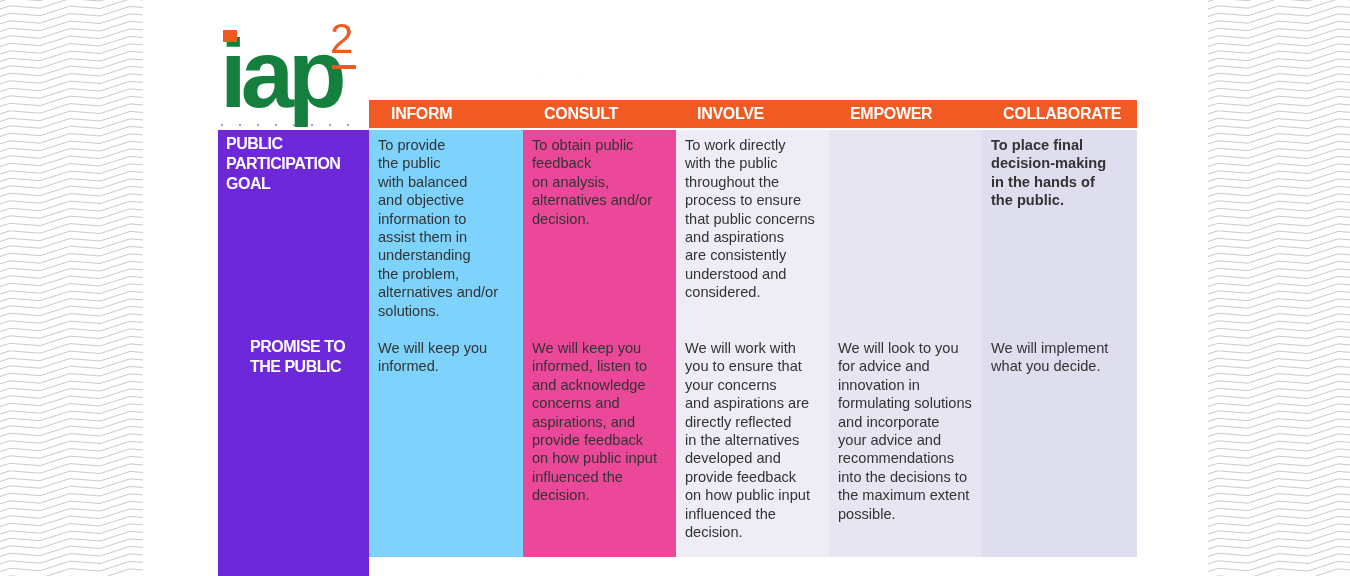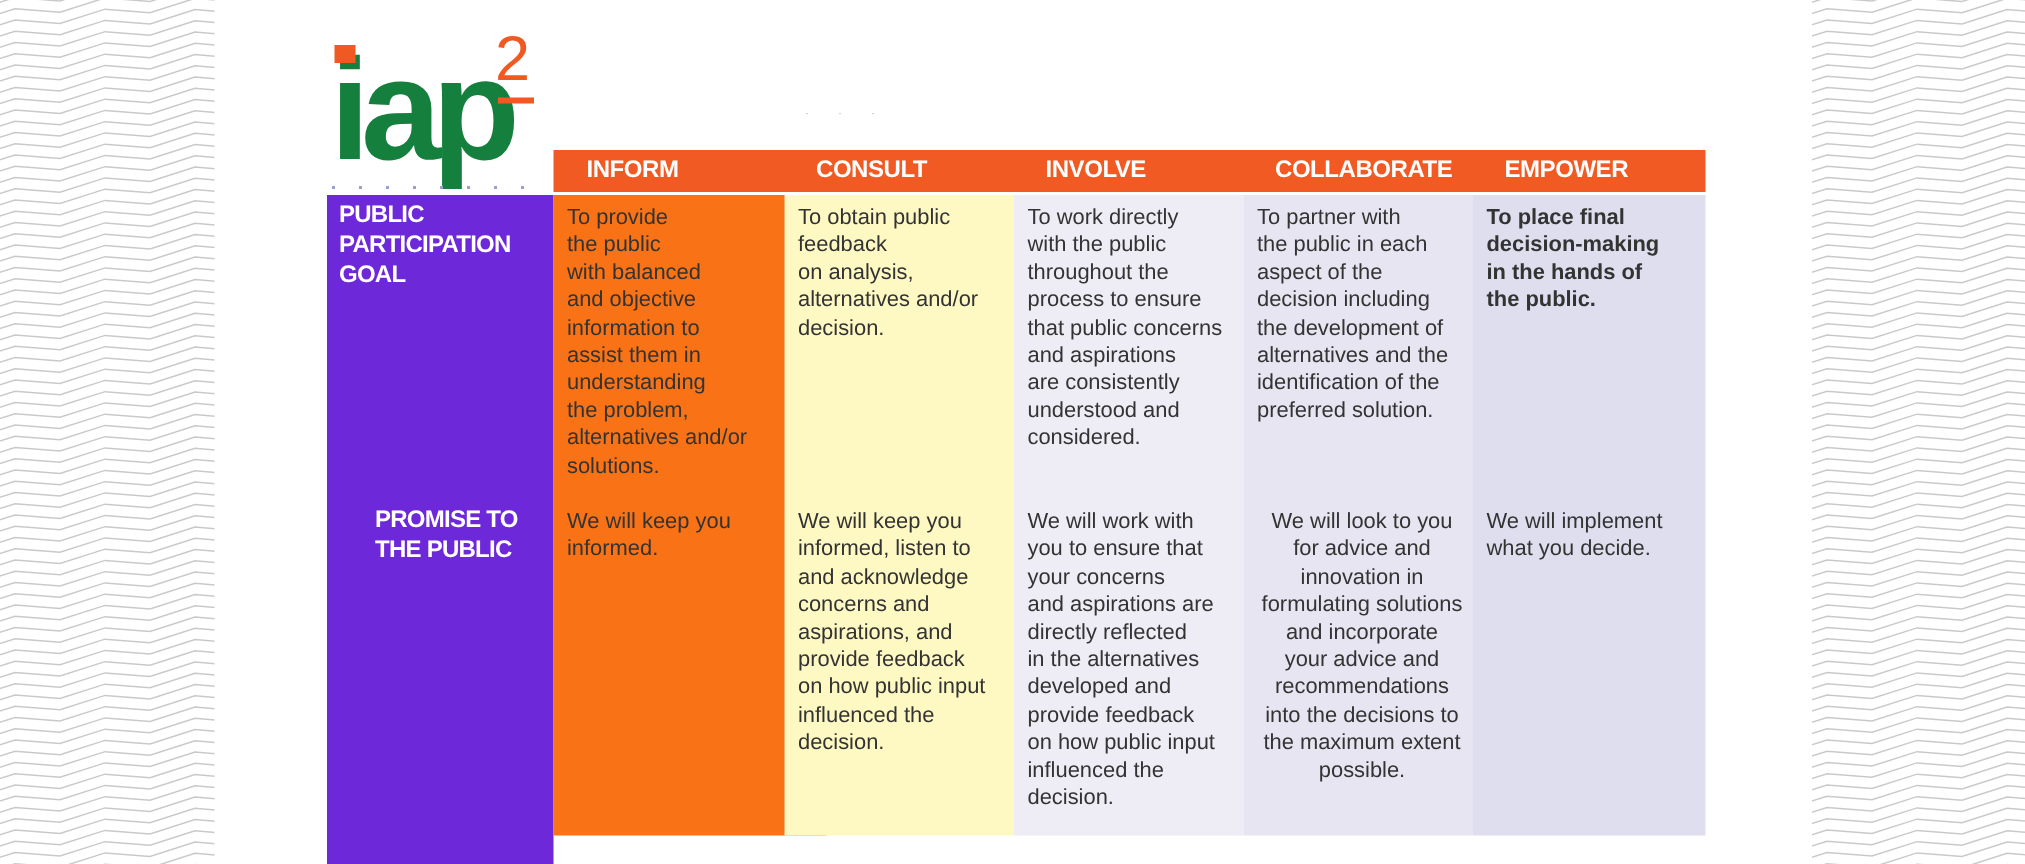--- a/index.html
+++ b/index.html
@@ -273,39 +273,39 @@
 PARTICIPATION
 GOAL</div>
     <div class="row-label" style="top:207px;white-space:pre-line;margin-left:24px;">PROMISE TO
 THE PUBLIC</div>
   </div>
 
   <div class="header-row">
     <div class="hcell">INFORM</div>
     <div class="hcell">CONSULT</div>
     <div class="hcell">INVOLVE</div>
+    <div class="hcell">EMPOWER</div>
     <div class="hcell">COLLABORATE</div>
-    <div class="hcell">EMPOWER</div>
-  </div>
-
-  <div class="col" style="left:151px;width:154px;background:#f97316;padding-left:28px;">
+  </div>
+
+  <div class="col" style="left:151px;width:154px;background:#7dd3fc;">
     <div class="cell" style="top:6px;">To provide
 the public
 with balanced
 and objective
 information to
 assist them in
 understanding
 the problem,
 alternatives and/or
 solutions.</div>
     <div class="cell" style="top:209px;">We will keep you
 informed.</div>
   </div>
-  <div class="col" style="left:305px;width:153px;background:#fef9c3;">
+  <div class="col" style="left:305px;width:153px;background:#ec4899;">
     <div class="cell" style="top:6px;">To obtain public
 feedback
 on analysis,
 alternatives and/or
 decision.</div>
     <div class="cell" style="top:209px;">We will keep you
 informed, listen to
 and acknowledge
 concerns and
 aspirations, and
@@ -330,29 +330,21 @@
 and aspirations are
 directly reflected
 in the alternatives
 developed and
 provide feedback
 on how public input
 influenced the
 decision.</div>
   </div>
   <div class="col" style="left:611px;width:153px;background:#e6e5f1;">
-    <div class="cell" style="top:6px;">To partner with
-the public in each
-aspect of the
-decision including
-the development of
-alternatives and the
-identification of the
-preferred solution.</div>
-    <div class="cell" style="top:209px;text-align:center;">We will look to you
+    <div class="cell" style="top:209px;">We will look to you
 for advice and
 innovation in
 formulating solutions
 and incorporate
 your advice and
 recommendations
 into the decisions to
 the maximum extent
 possible.</div>
   </div>

